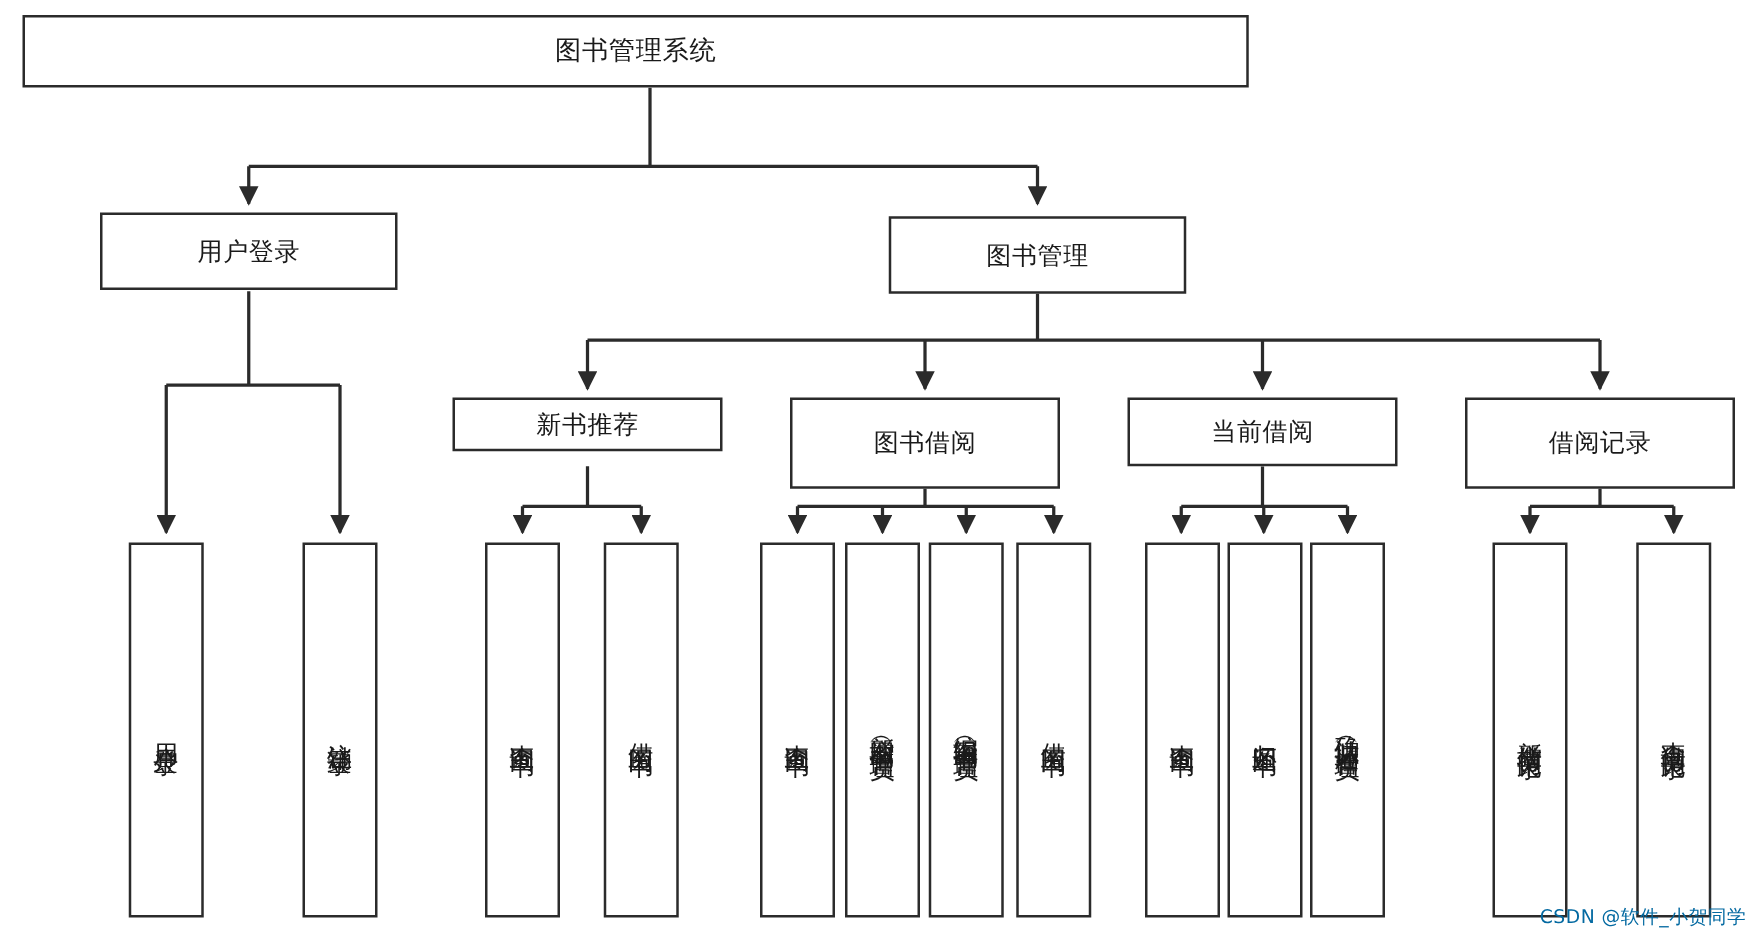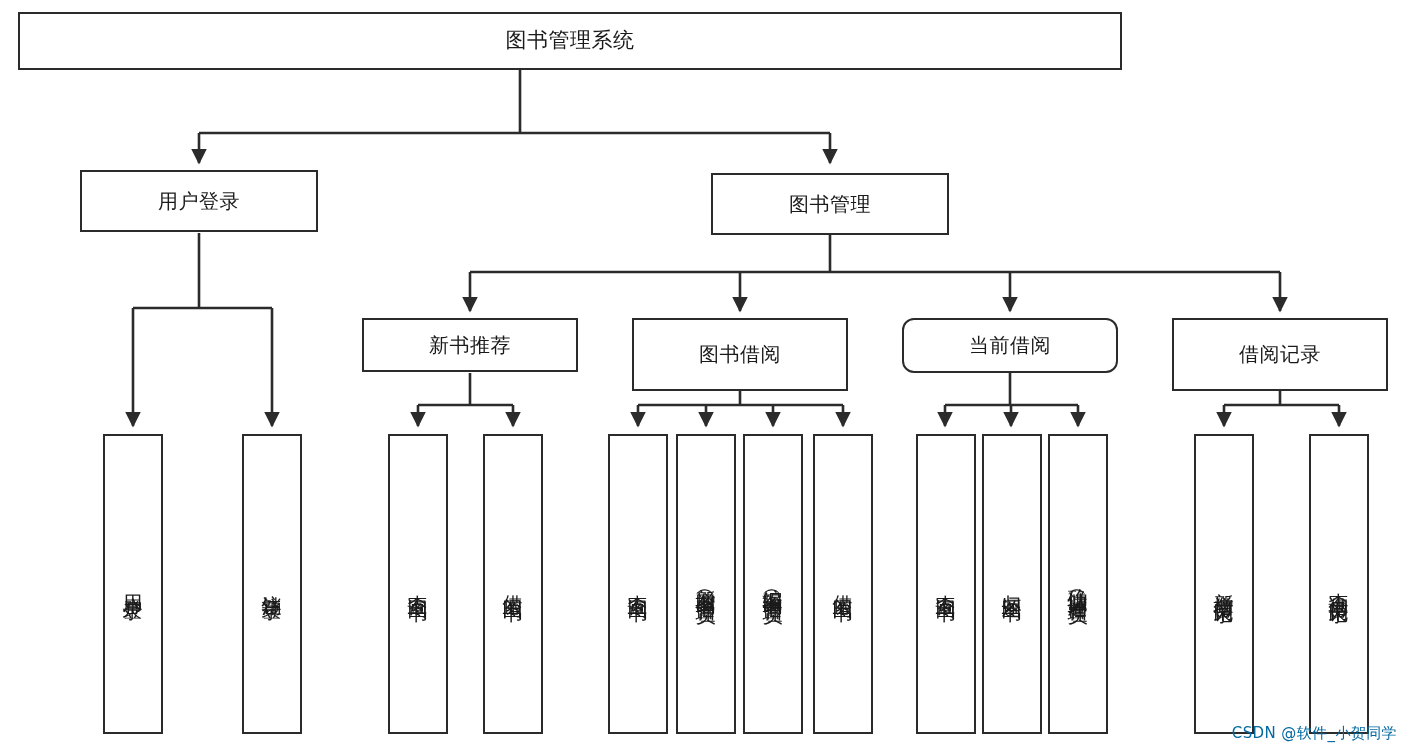--- a/index.html
+++ b/index.html
@@ -120,38 +120,38 @@
       <path d="M 1011 405 L 1011 426" marker-end="url(#arrow)"></path>
       <path d="M 1078 405 L 1078 426" marker-end="url(#arrow)"></path>
 
       <path d="M 1280 373 L 1280 405"></path>
       <path d="M 1224 405 L 1339 405"></path>
       <path d="M 1224 405 L 1224 426" marker-end="url(#arrow)"></path>
       <path d="M 1339 405 L 1339 426" marker-end="url(#arrow)"></path>
     </g>
   </svg>
 
-  <div class="node horizontal root" style="left:18px; top:12px; width:1104px; height:58px;">
+  <div class="node horizontal root" style="left:18px; top:12px; width:981px; height:58px;">
     <span class="label">图书管理系统</span>
   </div>
 
   <div class="node horizontal" style="left:80px; top:170px; width:238px; height:62px;">
     <span class="label">用户登录</span>
   </div>
   <div class="node horizontal" style="left:711px; top:173px; width:238px; height:62px;">
     <span class="label">图书管理</span>
   </div>
 
-  <div class="node horizontal" style="left:362px; top:318px; width:216px; height:54px;">
+  <div class="node horizontal" style="left:362px; top:318px; width:216px; height:43px;">
     <span class="label">新书推荐</span>
   </div>
   <div class="node horizontal" style="left:632px; top:318px; width:216px; height:73px;">
     <span class="label">图书借阅</span>
   </div>
-  <div class="node horizontal" style="left:902px; top:318px; width:216px; height:55px;border-radius:12px;">
+  <div class="node horizontal" style="left:902px; top:318px; width:216px; height:55px;">
     <span class="label">当前借阅</span>
   </div>
   <div class="node horizontal" style="left:1172px; top:318px; width:216px; height:73px;">
     <span class="label">借阅记录</span>
   </div>
 
   <div class="node vertical" style="left:103px; top:434px; width:60px; height:300px;">
     <span class="label">用户登录</span>
   </div>
   <div class="node vertical" style="left:242px; top:434px; width:60px; height:300px;">

